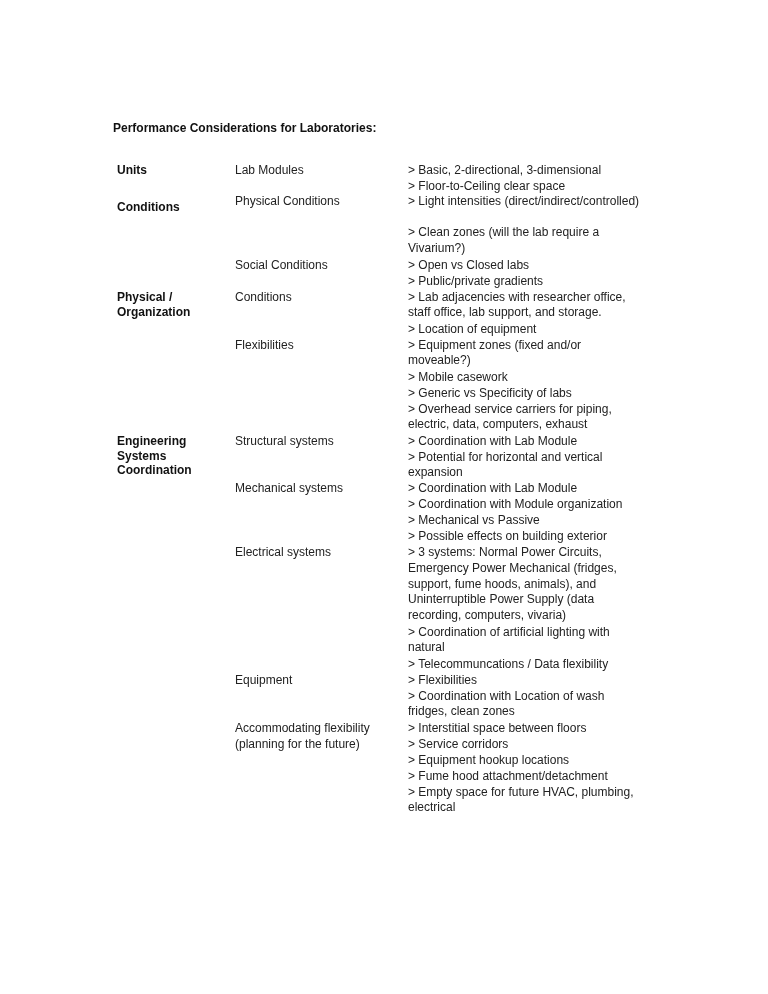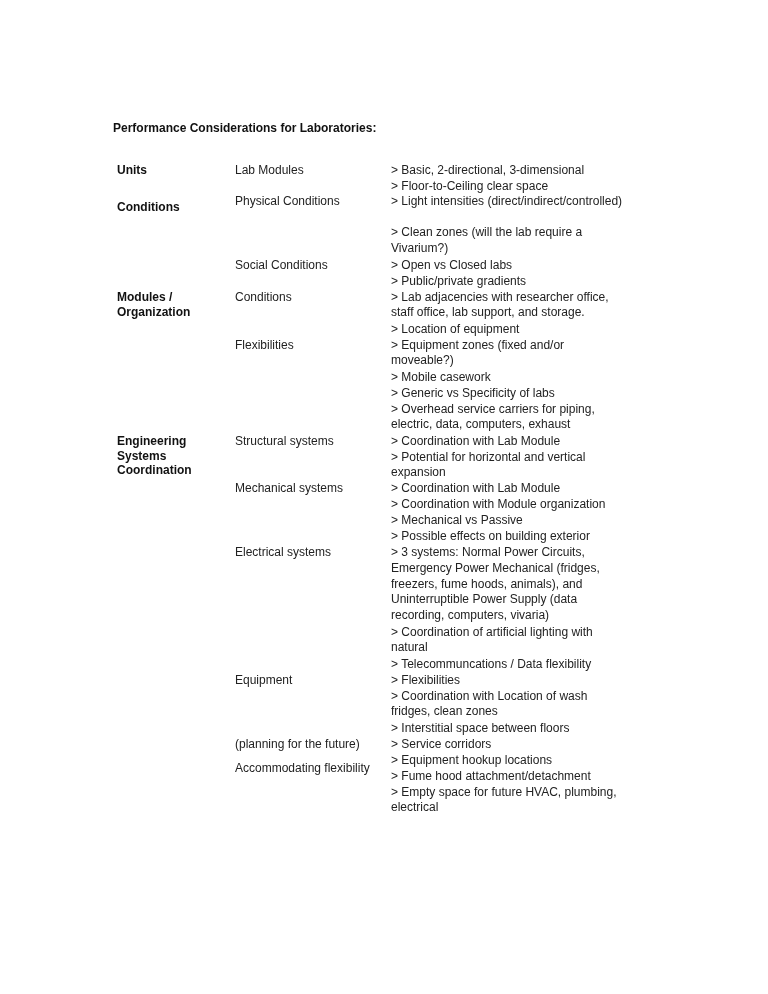--- a/index.html
+++ b/index.html
@@ -3,45 +3,45 @@
 <meta charset="utf-8">
 <style>
   html, body { margin:0; padding:0; background:#ffffff; }
   body { width:768px; height:994px; position:relative; overflow:hidden;
          font-family:"Liberation Sans", sans-serif; color:#222; }
   .t { position:absolute; font-size:12px; line-height:15px; white-space:nowrap; }
   .b { font-weight:bold; color:#111; }
   .title { position:absolute; left:113px; top:121px; font-size:12px; font-weight:bold; color:#111; }
   .c1 { left:117px; }
   .c2 { left:235px; }
-  .c3 { left:391px;text-align:center; }
+  .c3 { left:408px;text-align:center; }
 </style>
 </head>
 <body>
 
 <div class="title">Performance Considerations for Laboratories:</div>
 
 <div class="t b c1" style="top:163px">Units</div>
 <div class="t b c1" style="top:200px">Conditions</div>
-<div class="t b c1" style="top:290px">Modules /</div>
+<div class="t b c1" style="top:290px">Physical /</div>
 <div class="t b c1" style="top:305px">Organization</div>
 <div class="t b c1" style="top:434px">Engineering</div>
 <div class="t b c1" style="top:449px">Systems</div>
 <div class="t b c1" style="top:463px">Coordination</div>
 
 <div class="t c2" style="top:163px">Lab Modules</div>
 <div class="t c2" style="top:194px">Physical Conditions</div>
 <div class="t c2" style="top:258px">Social Conditions</div>
 <div class="t c2" style="top:290px">Conditions</div>
 <div class="t c2" style="top:338px">Flexibilities</div>
 <div class="t c2" style="top:434px">Structural systems</div>
 <div class="t c2" style="top:481px">Mechanical systems</div>
 <div class="t c2" style="top:545px">Electrical systems</div>
 <div class="t c2" style="top:673px">Equipment</div>
-<div class="t c2" style="top:761px">Accommodating flexibility</div>
+<div class="t c2" style="top:721px">Accommodating flexibility</div>
 <div class="t c2" style="top:737px">(planning for the future)</div>
 
 <div class="t c3" style="top:163px">&gt; Basic, 2-directional, 3-dimensional</div>
 <div class="t c3" style="top:179px">&gt; Floor-to-Ceiling clear space</div>
 <div class="t c3" style="top:194px">&gt; Light intensities (direct/indirect/controlled)</div>
 <div class="t c3" style="top:225px">&gt; Clean zones (will the lab require a</div>
 <div class="t c3" style="top:241px">Vivarium?)</div>
 <div class="t c3" style="top:258px">&gt; Open vs Closed labs</div>
 <div class="t c3" style="top:274px">&gt; Public/private gradients</div>
 <div class="t c3" style="top:290px">&gt; Lab adjacencies with researcher office,</div>
@@ -55,21 +55,21 @@
 <div class="t c3" style="top:417px">electric, data, computers, exhaust</div>
 <div class="t c3" style="top:434px">&gt; Coordination with Lab Module</div>
 <div class="t c3" style="top:450px">&gt; Potential for horizontal and vertical</div>
 <div class="t c3" style="top:465px">expansion</div>
 <div class="t c3" style="top:481px">&gt; Coordination with Lab Module</div>
 <div class="t c3" style="top:497px">&gt; Coordination with Module organization</div>
 <div class="t c3" style="top:513px">&gt; Mechanical vs Passive</div>
 <div class="t c3" style="top:529px">&gt; Possible effects on building exterior</div>
 <div class="t c3" style="top:545px">&gt; 3 systems: Normal Power Circuits,</div>
 <div class="t c3" style="top:561px">Emergency Power Mechanical (fridges,</div>
-<div class="t c3" style="top:577px">freezers, fume hoods, animals), and</div>
+<div class="t c3" style="top:577px">support, fume hoods, animals), and</div>
 <div class="t c3" style="top:592px">Uninterruptible Power Supply (data</div>
 <div class="t c3" style="top:608px">recording, computers, vivaria)</div>
 <div class="t c3" style="top:625px">&gt; Coordination of artificial lighting with</div>
 <div class="t c3" style="top:640px">natural</div>
 <div class="t c3" style="top:657px">&gt; Telecommuncations / Data flexibility</div>
 <div class="t c3" style="top:673px">&gt; Flexibilities</div>
 <div class="t c3" style="top:689px">&gt; Coordination with Location of wash</div>
 <div class="t c3" style="top:704px">fridges, clean zones</div>
 <div class="t c3" style="top:721px">&gt; Interstitial space between floors</div>
 <div class="t c3" style="top:737px">&gt; Service corridors</div>

